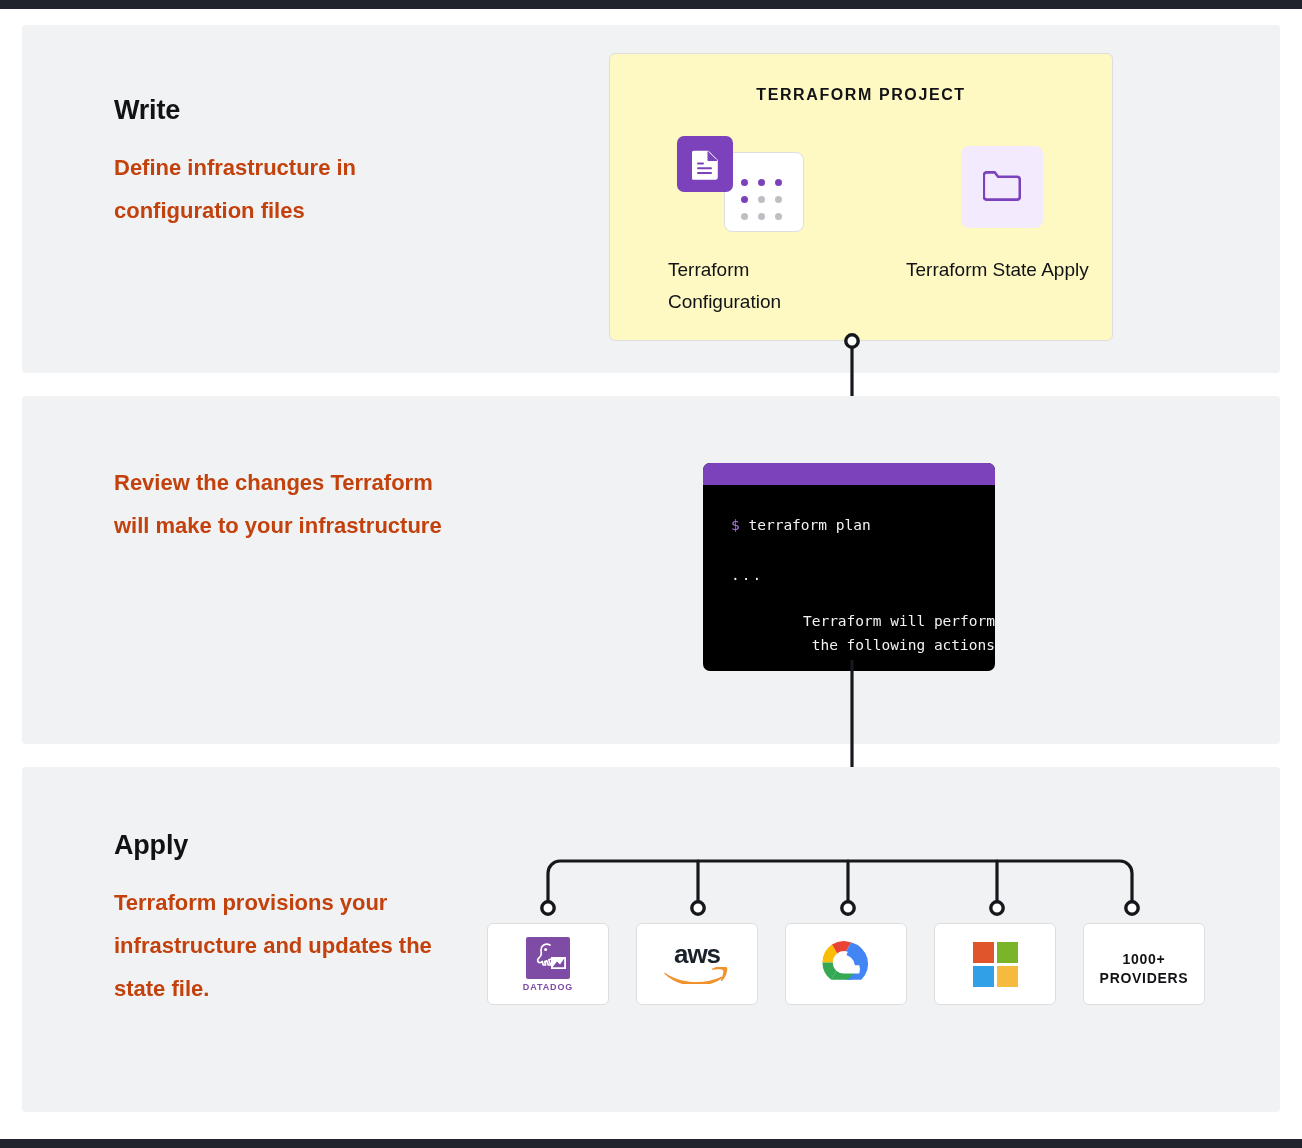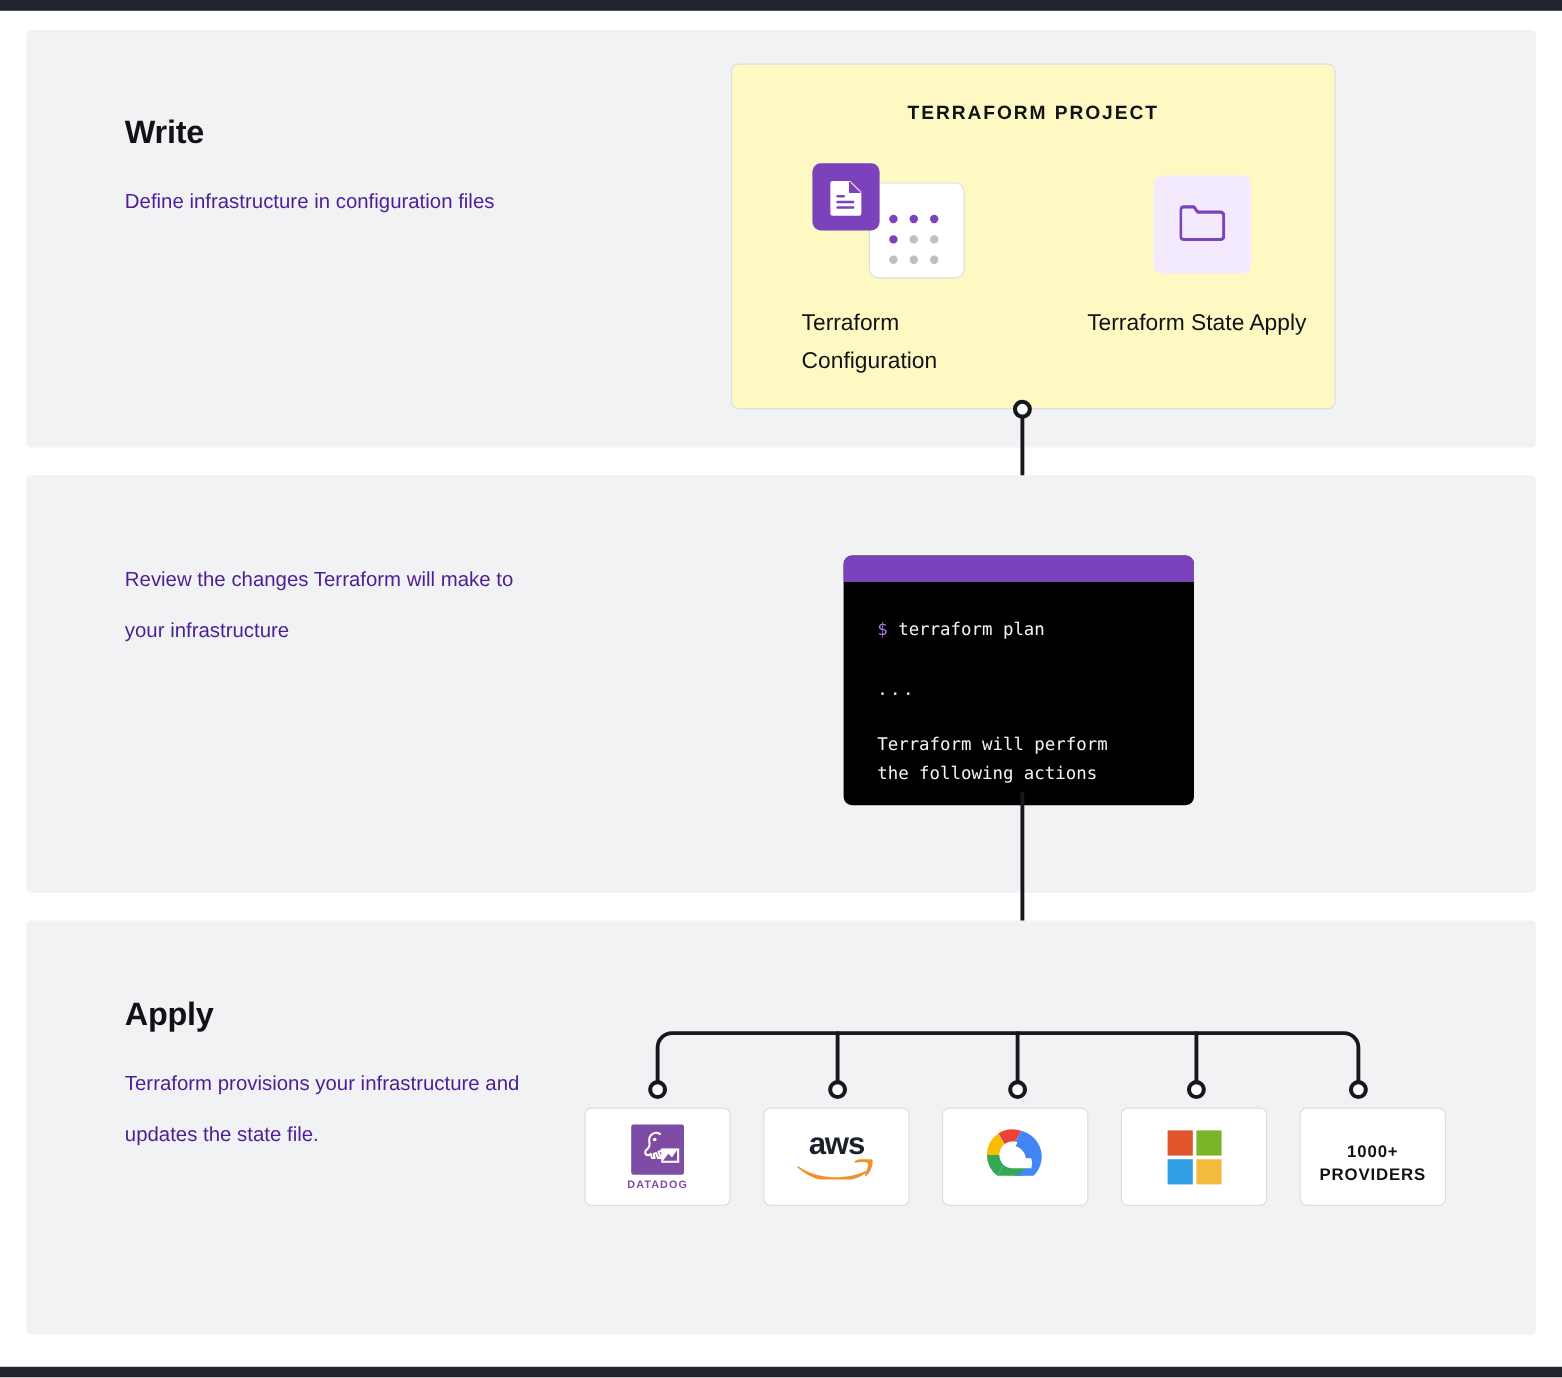--- a/index.html
+++ b/index.html
@@ -36,40 +36,40 @@
     width: 1258px;
     background: #f1f2f3;
     border-radius: 4px;
   }
   #panel-write { top: 25px;  height: 348px; }
   #panel-plan  { top: 396px; height: 348px; }
   #panel-apply { top: 767px; height: 345px; }
 
   .panel-text {
     position: absolute;
-    left: 82px;
+    left: 92px;
     width: 330px;
   }
   #panel-write .panel-text { top: 70px; }
   #panel-plan  .panel-text { top: 65px; }
   #panel-apply .panel-text { top: 63px; }
 
   .panel-title {
     font-size: 27px;
     font-weight: 700;
     color: #111215;
     letter-spacing: -0.2px;
     margin-bottom: 20px;
   }
 
   .panel-desc {
-    font-size: 17px;
+    font-size: 22px;
     line-height: 43px;
-    color: #4c1d95;
-    font-weight: 400;
+    color: #c2410c;
+    font-weight: 700;
   }
 
   
   #project-card {
     position: absolute;
     left: 609px;
     top: 53px;
     width: 504px;
     height: 288px;
     background: #fef9c3;
@@ -184,21 +184,21 @@
   #terminal-body {
     padding: 28px 0 0 28px;
     font-family: "DejaVu Sans Mono", monospace;
     font-size: 14.5px;
     line-height: 24px;
     color: #f2f2f2;
   }
   #terminal-line-1 { margin-bottom: 26px; }
   #terminal-prompt { color: #a575e0; }
   #terminal-line-2 { margin-bottom: 22px; letter-spacing: 2px; }
-  #terminal-line-3 { white-space: pre-line; }
+  #terminal-line-3 { white-space: pre-line; text-align: right; }
 
   
   .connector {
     position: absolute;
     pointer-events: none;
   }
   #connector-write-plan { left: 800px; top: 325px; }
   #connector-plan-apply { left: 800px; top: 660px; }
 
   

